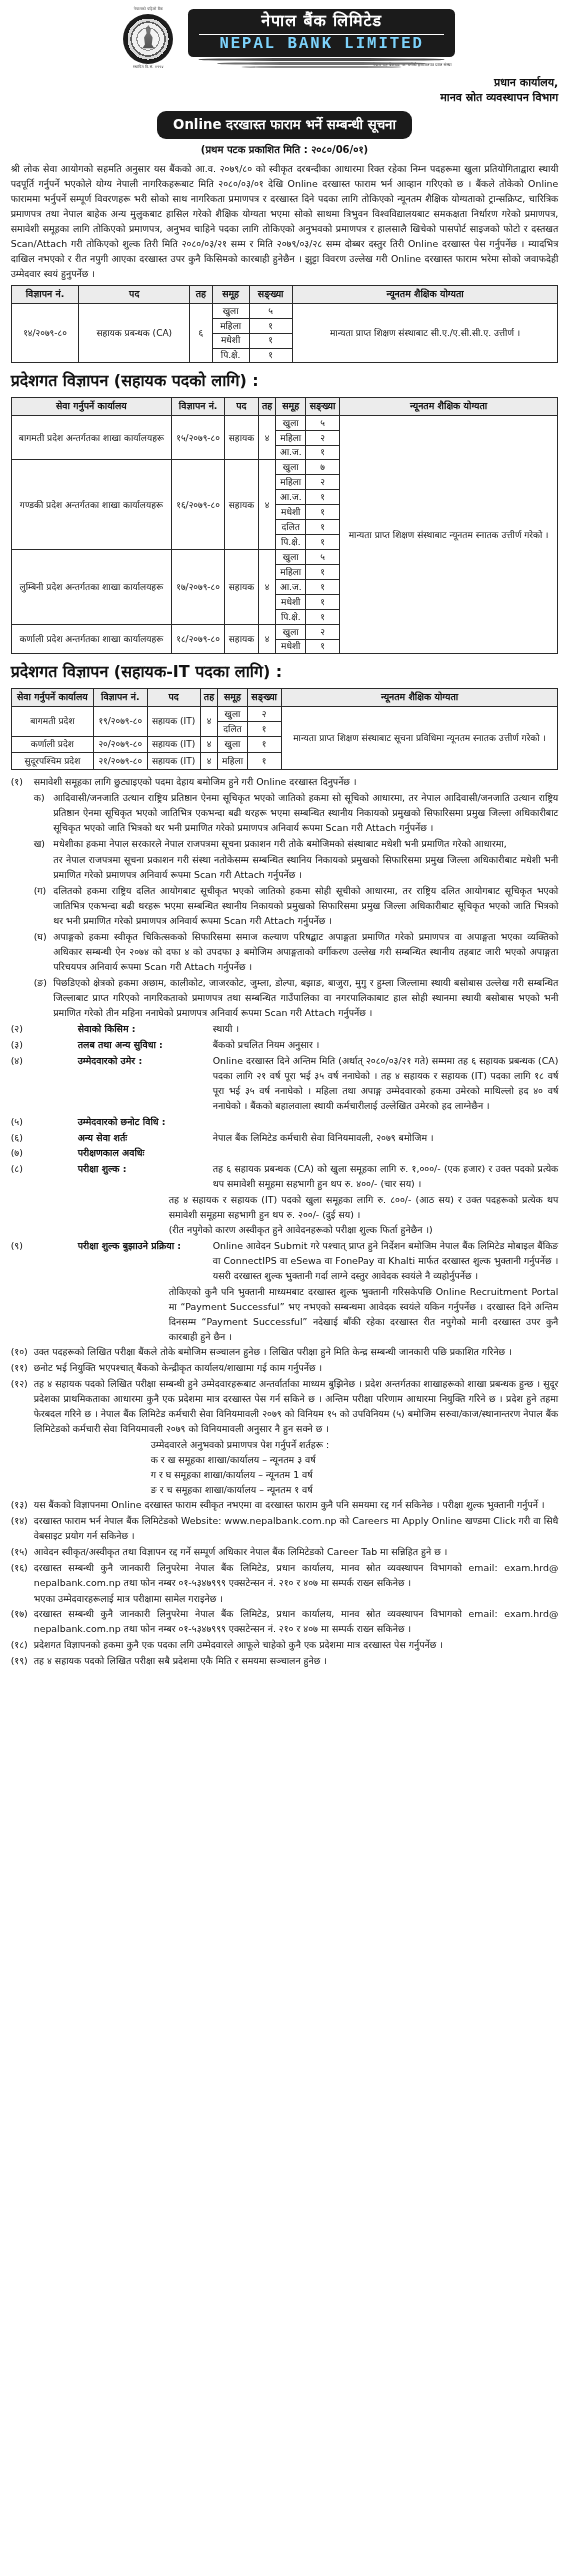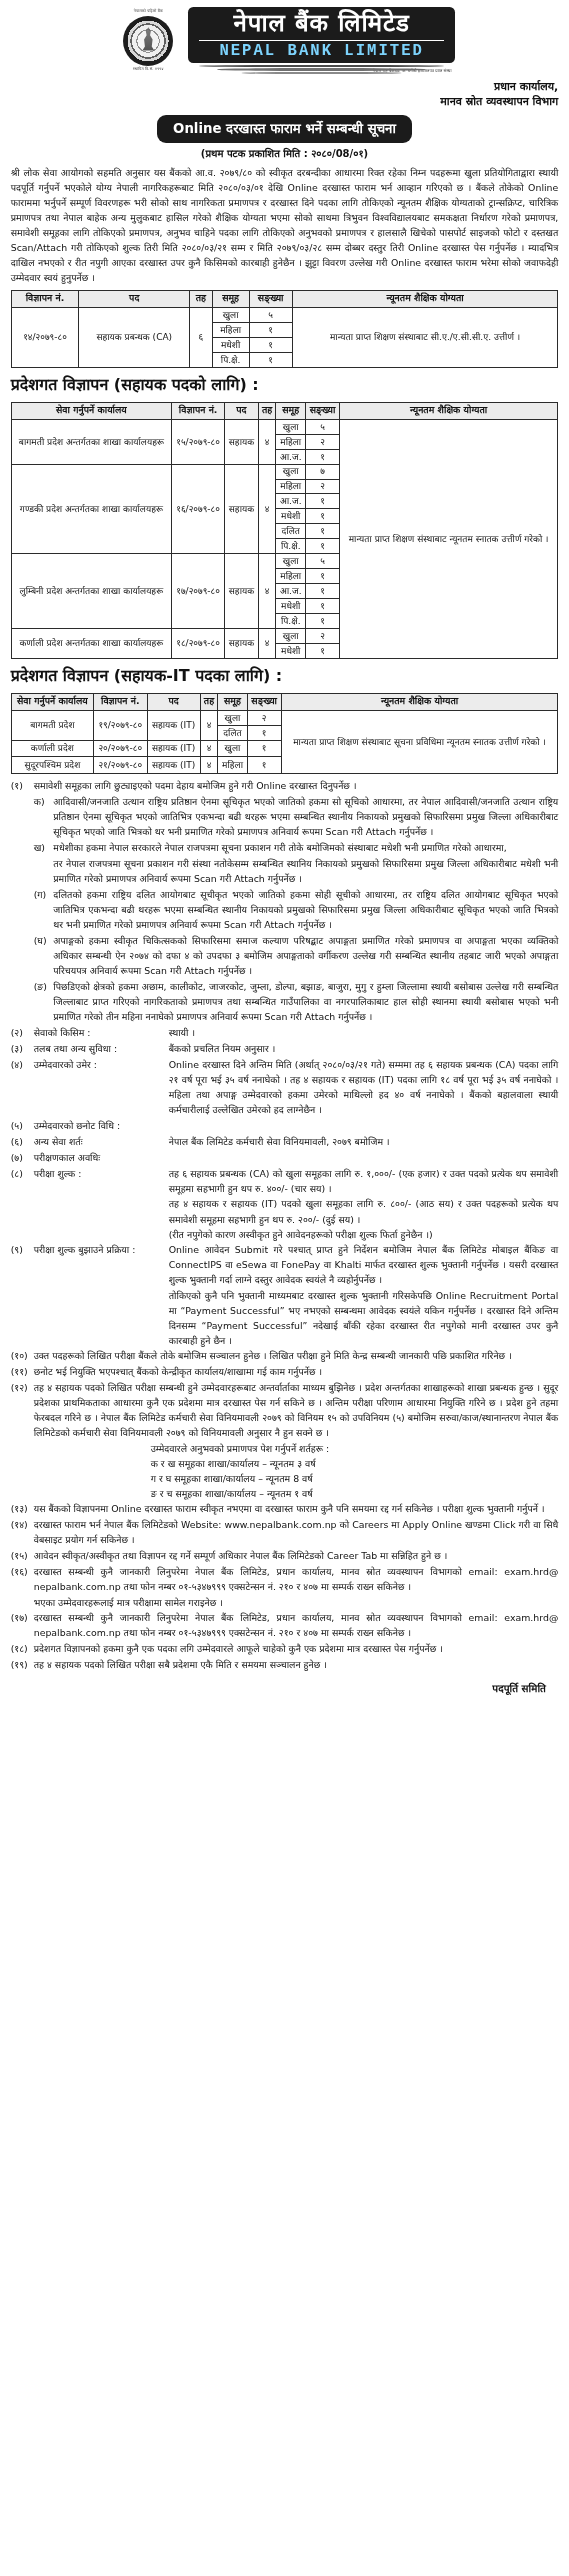--- a/index.html
+++ b/index.html
@@ -59,21 +59,21 @@
   }
   .wordmark {
     background: #1b1b1b;
     border-radius: 5.3px;
     padding: 4.4px 10.7px 3.6px 10.7px;
     text-align: center;
     line-height: 1;
   }
   .wordmark .np {
     color: #fff;
-    font-size: 24px;
+    font-size: 16px;
     font-weight: 700;
     letter-spacing: 0.9px;
     display: block;
     font-family: "DejaVu Sans", sans-serif;
     padding-bottom: 2.7px;
   }
   .wordmark .rule {
     height: 0.9px; background: #fff; margin: 1.8px 0 2.7px 0;
   }
   .wordmark .en {
@@ -188,23 +188,24 @@
     width: 23px;
     text-align: left;
   }
   .clause > .body { flex: 1 1 auto; text-align: justify; }
 
   .clause.sub { padding-left: 23px; }
   .clause.sub > .num { width: 19.6px; }
 
   .labeled { display: flex; align-items: flex-start; }
   .labeled .lbl {
-    font-weight: 400;
+    font-weight: 700;
     flex: 0 0 auto;
     width: 135px;
+    margin-left: 44px;
   }
   .labeled .val { flex: 1 1 auto; text-align: justify; }
 
   .indent-block {
     padding-left: 158px;
     text-align: justify;
     font-family: "DejaVu Sans", sans-serif;
     font-size: 9.4px;
     line-height: 1.6;
   }
@@ -243,21 +244,21 @@
     <div class="tagline">नेपाल राष्ट्र बैंकबाट 'क' वर्गको इजाजतपत्र प्राप्त संस्था</div>
   </div>
 </div>
 
 <div class="office-lines">
   <div>प्रधान कार्यालय,</div>
   <div>मानव स्रोत व्यवस्थापन विभाग</div>
 </div>
 
 <div class="title-banner">Online दरखास्त फाराम भर्ने सम्बन्धी सूचना</div>
-<div class="pub-date">(प्रथम पटक प्रकाशित मिति : २०८०/08/०१)</div>
+<div class="pub-date">(प्रथम पटक प्रकाशित मिति : २०८०/06/०१)</div>
 
 <p class="para">श्री लोक सेवा आयोगको सहमति अनुसार यस बैंकको आ.व. २०७९/८० को स्वीकृत दरबन्दीका आधारमा रिक्त रहेका निम्न पदहरूमा खुला प्रतियोगिताद्वारा स्थायी पदपूर्ति गर्नुपर्ने भएकोले योग्य नेपाली नागरिकहरूबाट मिति २०८०/०३/०१ देखि Online दरखास्त फाराम भर्न आव्हान गरिएको छ । बैंकले तोकेको Online फाराममा भर्नुपर्ने सम्पूर्ण विवरणहरू भरी सोको साथ नागरिकता प्रमाणपत्र र दरखास्त दिने पदका लागि तोकिएको न्यूनतम शैक्षिक योग्यताको ट्रान्सक्रिप्ट, चारित्रिक प्रमाणपत्र तथा नेपाल बाहेक अन्य मुलुकबाट हासिल गरेको शैक्षिक योग्यता भएमा सोको साथमा त्रिभुवन विश्वविद्यालयबाट समकक्षता निर्धारण गरेको प्रमाणपत्र, समावेशी समूहका लागि तोकिएको प्रमाणपत्र, अनुभव चाहिने पदका लागि तोकिएको अनुभवको प्रमाणपत्र र हालसालै खिचेको पासपोर्ट साइजको फोटो र दस्तखत Scan/Attach गरी तोकिएको शुल्क तिरी मिति २०८०/०३/२१ सम्म र मिति २०७९/०३/२८ सम्म दोब्बर दस्तुर तिरी Online दरखास्त पेस गर्नुपर्नेछ । म्यादभित्र दाखिल नभएको र रीत नपुगी आएका दरखास्त उपर कुनै किसिमको कारबाही हुनेछैन । झुट्टा विवरण उल्लेख गरी Online दरखास्त फाराम भरेमा सोको जवाफदेही उम्मेदवार स्वयं हुनुपर्नेछ ।</p>
 
 <table class="vac">
   <thead>
     <tr>
       <th>विज्ञापन नं.</th>
       <th>पद</th>
       <th>तह</th>
       <th>समूह</th>
@@ -543,21 +544,21 @@
 <div class="clause">
   <span class="num">(११)</span>
   <span class="body">छनोट भई नियुक्ति भएपश्चात् बैंकको केन्द्रीकृत कार्यालय/शाखामा गई काम गर्नुपर्नेछ ।</span>
 </div>
 <div class="clause">
   <span class="num">(१२)</span>
   <span class="body">तह ४ सहायक पदको लिखित परीक्षा सम्बन्धी हुने उम्मेदवारहरूबाट अन्तर्वार्ताका माध्यम बुझिनेछ । प्रदेश अन्तर्गतका शाखाहरूको शाखा प्रबन्धक हुन्छ । सुदूर प्रदेशका प्राथमिकताका आधारमा कुनै एक प्रदेशमा मात्र दरखास्त पेस गर्न सकिने छ । अन्तिम परीक्षा परिणाम आधारमा नियुक्ति गरिने छ । प्रदेश हुने तहमा फेरबदल गरिने छ । नेपाल बैंक लिमिटेड कर्मचारी सेवा विनियमावली २०७९ को विनियम १५ को उपविनियम (५) बमोजिम सरुवा/काज/स्थानान्तरण नेपाल बैंक लिमिटेडको कर्मचारी सेवा विनियमावली २०७९ को विनियमावली अनुसार नै हुन सक्ने छ ।</span>
 </div>
 <div class="indent-block narrow">उम्मेदवारले अनुभवको प्रमाणपत्र पेश गर्नुपर्ने शर्तहरू :</div>
 <div class="indent-block narrow">क र ख समूहका शाखा/कार्यालय  – न्यूनतम ३ वर्ष</div>
-<div class="indent-block narrow">ग र घ समूहका शाखा/कार्यालय  – न्यूनतम 8 वर्ष</div>
+<div class="indent-block narrow">ग र घ समूहका शाखा/कार्यालय  – न्यूनतम 1 वर्ष</div>
 <div class="indent-block narrow">ङ र च समूहका शाखा/कार्यालय  – न्यूनतम १ वर्ष</div>
 
 <div class="clause">
   <span class="num">(१३)</span>
   <span class="body">यस बैंकको विज्ञापनमा Online दरखास्त फाराम स्वीकृत नभएमा वा दरखास्त फाराम कुनै पनि समयमा रद्द गर्न सकिनेछ । परीक्षा शुल्क भुक्तानी गर्नुपर्ने ।</span>
 </div>
 <div class="clause">
   <span class="num">(१४)</span>
   <span class="body">दरखास्त फाराम भर्न नेपाल बैंक लिमिटेडको Website: www.nepalbank.com.np को Careers मा Apply Online खण्डमा Click गरी वा सिधै वेबसाइट प्रयोग गर्न सकिनेछ ।</span>
 </div>
@@ -579,15 +580,14 @@
 <div class="clause">
   <span class="num">(१८)</span>
   <span class="body">प्रदेशगत विज्ञापनको हकमा कुनै एक पदका लगि उम्मेदवारले आफूले चाहेको कुनै एक प्रदेशमा मात्र दरखास्त पेस गर्नुपर्नेछ ।</span>
 </div>
 <div class="clause">
   <span class="num">(१९)</span>
   <span class="body">तह ४ सहायक पदको लिखित परीक्षा सबै प्रदेशमा एकै मिति र समयमा सञ्चालन हुनेछ ।</span>
 </div>
 
 <div class="signature">
-  <div>पदपूर्ति समिति</div>
 </div>
 
 
 </body></html>

